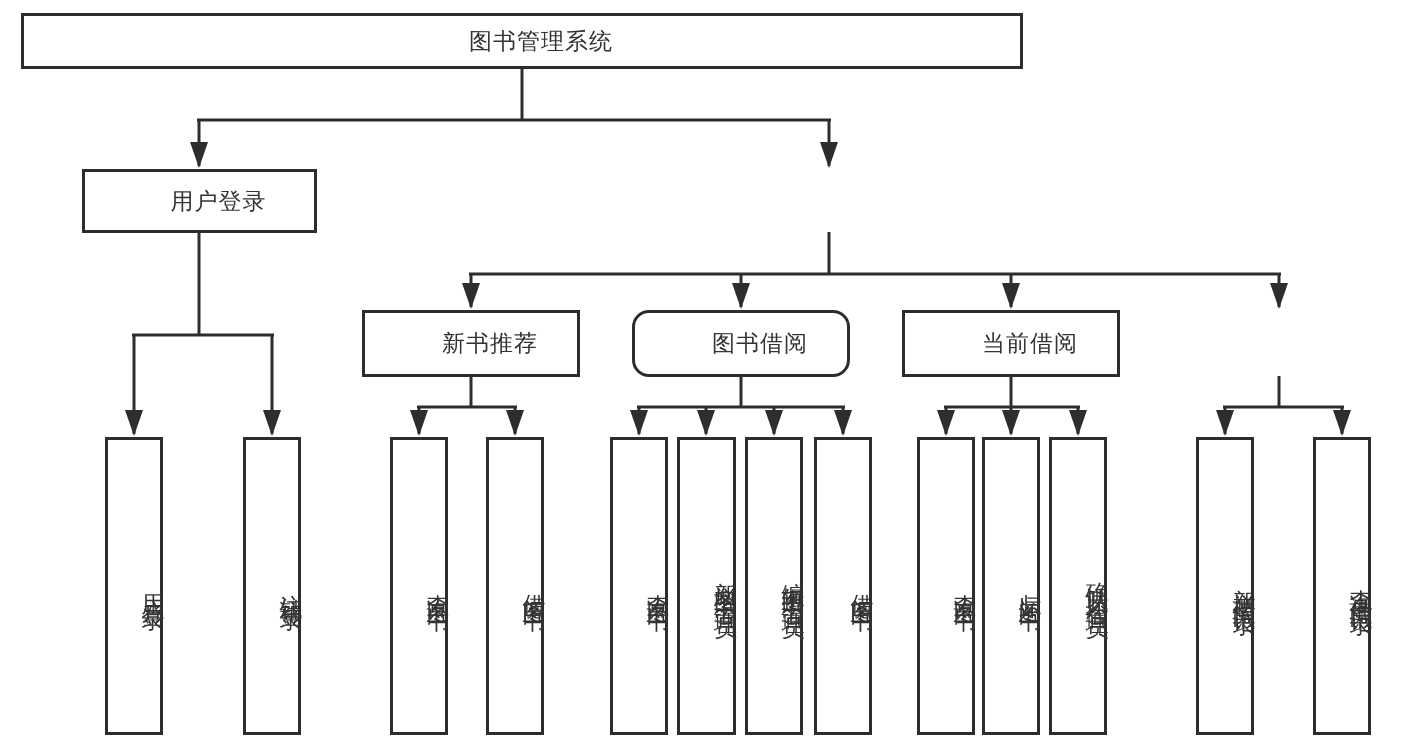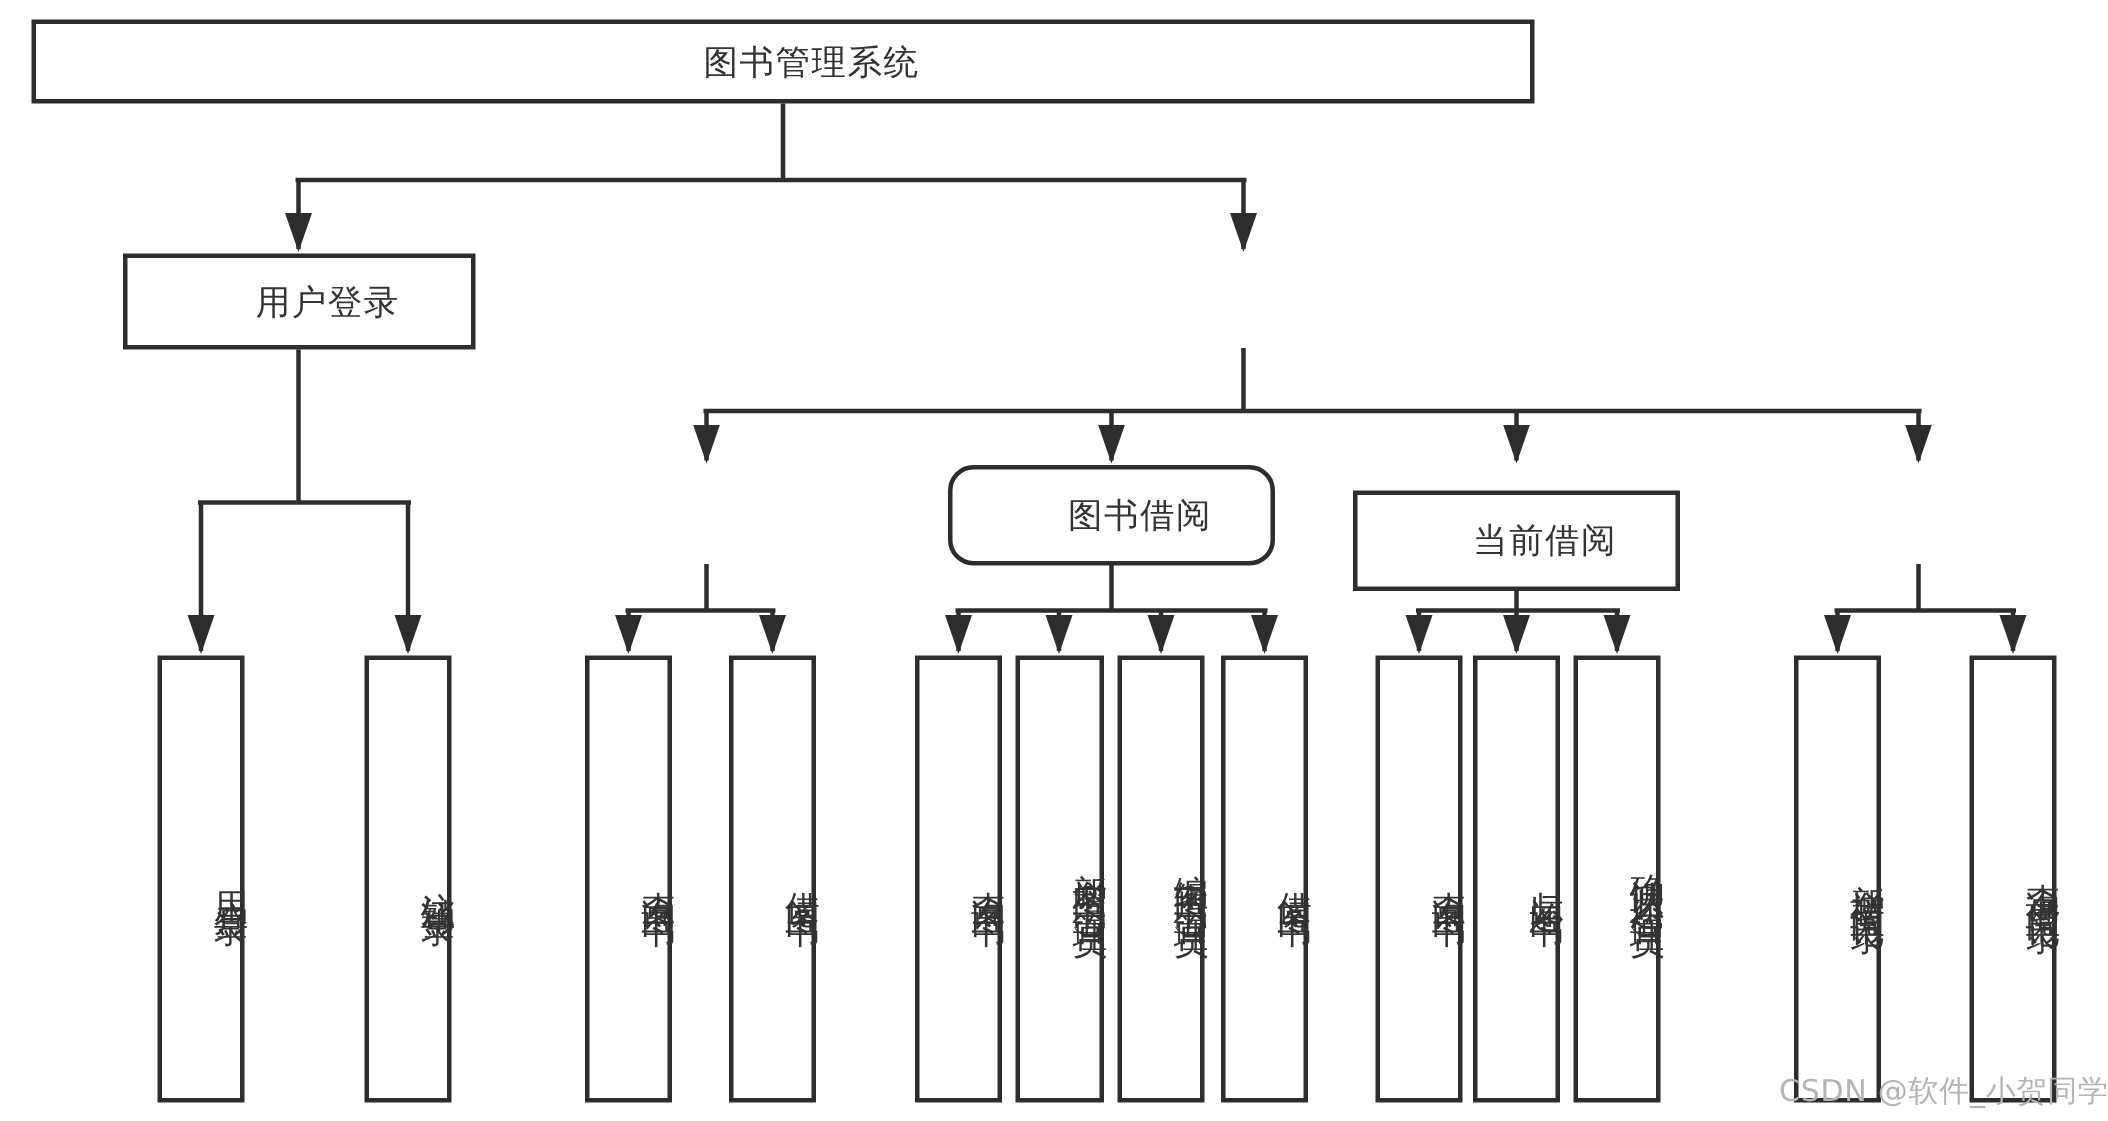--- a/index.html
+++ b/index.html
@@ -15,21 +15,21 @@
   }
   .h{font-size:23px;letter-spacing:1px;white-space:nowrap;}
   .v{writing-mode:vertical-rl;text-orientation:mixed;font-size:23px;letter-spacing:5px;line-height:1;}
   
   .n-root{left:21px;top:13px;width:1002px;height:56px;}
   .n-login{left:82px;top:169px;width:235px;height:64px;}
   .n-mgmt{left:712px;top:169px;width:235px;height:64px;}
   .n-l3{top:310px;width:218px;height:67px;}
   .n-recommend{left:362px;}
   .n-borrowmod{left:632px;border-radius:17px;}
-  .n-current{left:902px;margin-top:17px;}
+  .n-current{left:902px;}
   .n-records{left:1170px;}
   .leaf{top:437px;width:58px;height:298px;}
   .lf1{left:105px;}  .lf2{left:243px;}
   .lf3{left:390px;}  .lf4{left:486px;}
   .lf5{left:610px;}  .lf6{left:677px;width:59px;}
   .lf7{left:745px;}  .lf8{left:814px;}
   .lf9{left:917px;}  .lf10{left:982px;}
   .lf11{left:1049px;}
   .lf12{left:1196px;} .lf13{left:1313px;}
   .watermark{
@@ -88,20 +88,21 @@
       <line x1="1078" y1="407" x2="1078" y2="434" marker-end="url(#arrow)"></line>
       <line x1="1225" y1="407" x2="1225" y2="434" marker-end="url(#arrow)"></line>
       <line x1="1342" y1="407" x2="1342" y2="434" marker-end="url(#arrow)"></line>
     </g>
   </svg>
 
   <div class="node h n-root">图书管理系统</div>
 
   <div class="node h n-login">用户登录</div>
 
+  <div class="node h n-l3 n-recommend">新书推荐</div>
   <div class="node h n-l3 n-borrowmod">图书借阅</div>
   <div class="node h n-l3 n-current">当前借阅</div>
 
   <div class="node v leaf lf1">用户登录</div>
   <div class="node v leaf lf2">注销登录</div>
 
   <div class="node v leaf lf3">查询图书</div>
   <div class="node v leaf lf4">借阅图书</div>
 
   <div class="node v leaf lf5">查询图书</div>
@@ -109,15 +110,14 @@
   <div class="node v leaf lf7">编辑图书（管理员）</div>
   <div class="node v leaf lf8">借阅图书</div>
 
   <div class="node v leaf lf9">查询图书</div>
   <div class="node v leaf lf10">归还图书</div>
   <div class="node v leaf lf11">确认归还（管理员）</div>
 
   <div class="node v leaf lf12">新增借阅记录</div>
   <div class="node v leaf lf13">查询借阅记录</div>
 
-  <div class="watermark">CSDN @软件_小贺同学</div>
 
 </div>
 
 </body></html>

